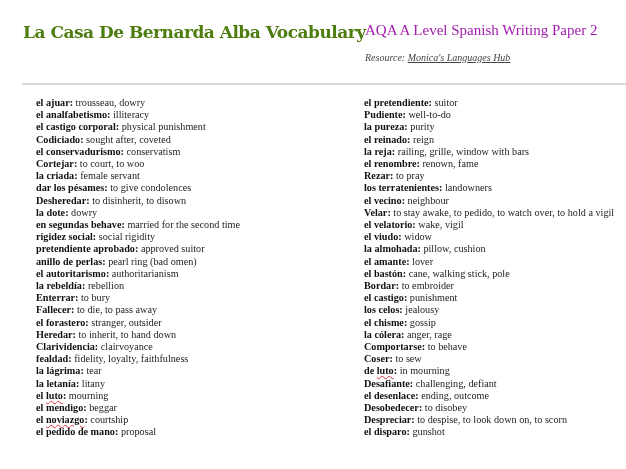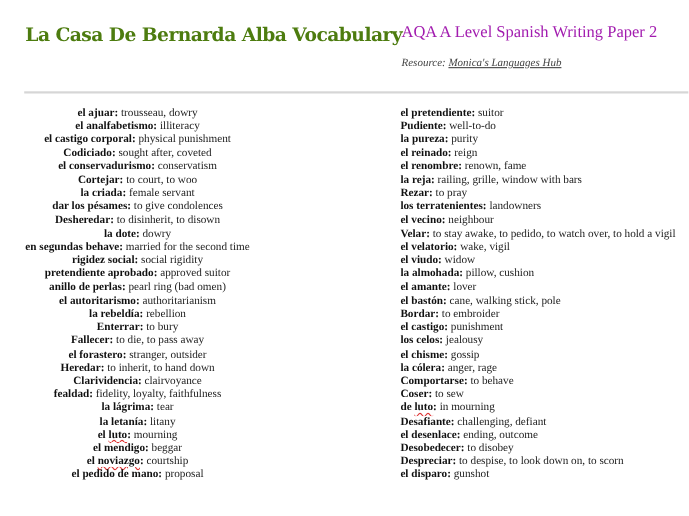--- a/index.html
+++ b/index.html
@@ -3,21 +3,21 @@
 <meta charset="utf-8">
 <style>
   html, body { margin: 0; padding: 0; background: #ffffff; }
   body { width: 626px; height: 469px; position: relative; overflow: hidden; font-family: "Liberation Serif", "DejaVu Serif", serif; }
   .title { position: absolute; left: 23px; top: 22px; font-family: "DejaVu Serif", "Liberation Serif", serif; font-weight: bold; font-size: 17px; color: #4d7c0f; letter-spacing: -0.5px; white-space: nowrap; }
   .subtitle { position: absolute; left: 365px; top: 22px; font-family: "Liberation Serif", serif; font-size: 15px; color: #a21caf; white-space: nowrap; }
   .resource { position: absolute; left: 365px; top: 52px; font-family: "Liberation Serif", serif; font-style: italic; font-size: 10px; color: #444; white-space: nowrap; }
   .resource .link { text-decoration: underline; }
   .divider { position: absolute; left: 22px; right: 0; top: 83px; height: 2px; background: #d6d6d6; }
   .col { position: absolute; top: 97px; font-size: 10.2px; line-height: 12.2px; color: #222; }
-  .col.left { left: 23px; text-align: center; }
+  .col.left { left: 36px; }
   .col.right { left: 364px; }
   .entry { white-space: nowrap; }
   .entry .term { font-weight: bold; color: #111; }
   .squiggle { text-decoration: underline wavy #d33; text-decoration-thickness: 1px; }
 </style>
 </head>
 <body>
 
 <div class="title">La Casa De Bernarda Alba Vocabulary</div>
 <div class="subtitle">AQA A Level Spanish Writing Paper 2</div>
@@ -55,22 +55,22 @@
     <div class="entry"><span class="term">el <span class="squiggle">luto</span>:</span> <span class="def">mourning</span></div>
     <div class="entry"><span class="term">el mendigo:</span> <span class="def">beggar</span></div>
     <div class="entry"><span class="term">el <span class="squiggle">noviazgo</span>:</span> <span class="def">courtship</span></div>
     <div class="entry"><span class="term">el pedido de mano:</span> <span class="def">proposal</span></div>
   </div>
 <div class="col right" id="rightCol">
     <div class="entry"><span class="term">el pretendiente:</span> <span class="def">suitor</span></div>
     <div class="entry"><span class="term">Pudiente:</span> <span class="def">well-to-do</span></div>
     <div class="entry"><span class="term">la pureza:</span> <span class="def">purity</span></div>
     <div class="entry"><span class="term">el reinado:</span> <span class="def">reign</span></div>
+    <div class="entry"><span class="term">la reja:</span> <span class="def">railing, grille, window with bars</span></div>
     <div class="entry"><span class="term">el renombre:</span> <span class="def">renown, fame</span></div>
-    <div class="entry"><span class="term">la reja:</span> <span class="def">railing, grille, window with bars</span></div>
     <div class="entry"><span class="term">Rezar:</span> <span class="def">to pray</span></div>
     <div class="entry"><span class="term">los terratenientes:</span> <span class="def">landowners</span></div>
     <div class="entry"><span class="term">el vecino:</span> <span class="def">neighbour</span></div>
     <div class="entry"><span class="term">Velar:</span> <span class="def">to stay awake, to pedido, to watch over, to hold a vigil</span></div>
     <div class="entry"><span class="term">el velatorio:</span> <span class="def">wake, vigil</span></div>
     <div class="entry"><span class="term">el viudo:</span> <span class="def">widow</span></div>
     <div class="entry"><span class="term">la almohada:</span> <span class="def">pillow, cushion</span></div>
     <div class="entry"><span class="term">el amante:</span> <span class="def">lover</span></div>
     <div class="entry"><span class="term">el bastón:</span> <span class="def">cane, walking stick, pole</span></div>
     <div class="entry"><span class="term">Bordar:</span> <span class="def">to embroider</span></div>

